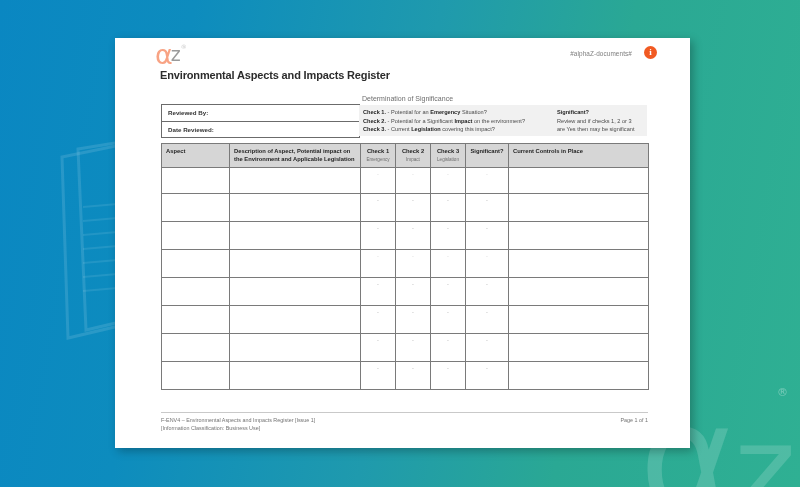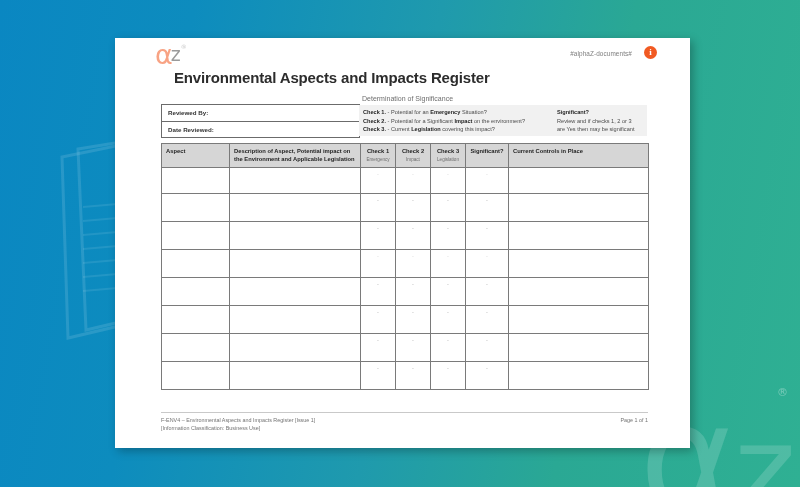--- a/index.html
+++ b/index.html
@@ -122,23 +122,23 @@
     font-size: 9px;
     font-weight: bold;
     font-family: "Liberation Serif", serif;
     text-align: center;
     line-height: 13px;
   }
 
   
   #doc-title {
     position: absolute;
-    left: 59px;
+    left: 45px;
     top: 31px;
-    font-size: 15px;
+    font-size: 11px;
     font-weight: bold;
     color: #2c2c2c;
     letter-spacing: -0.15px;
     font-family: "Liberation Sans", sans-serif;
   }
 
   
   #review-box {
     position: absolute;
     left: 46px;

